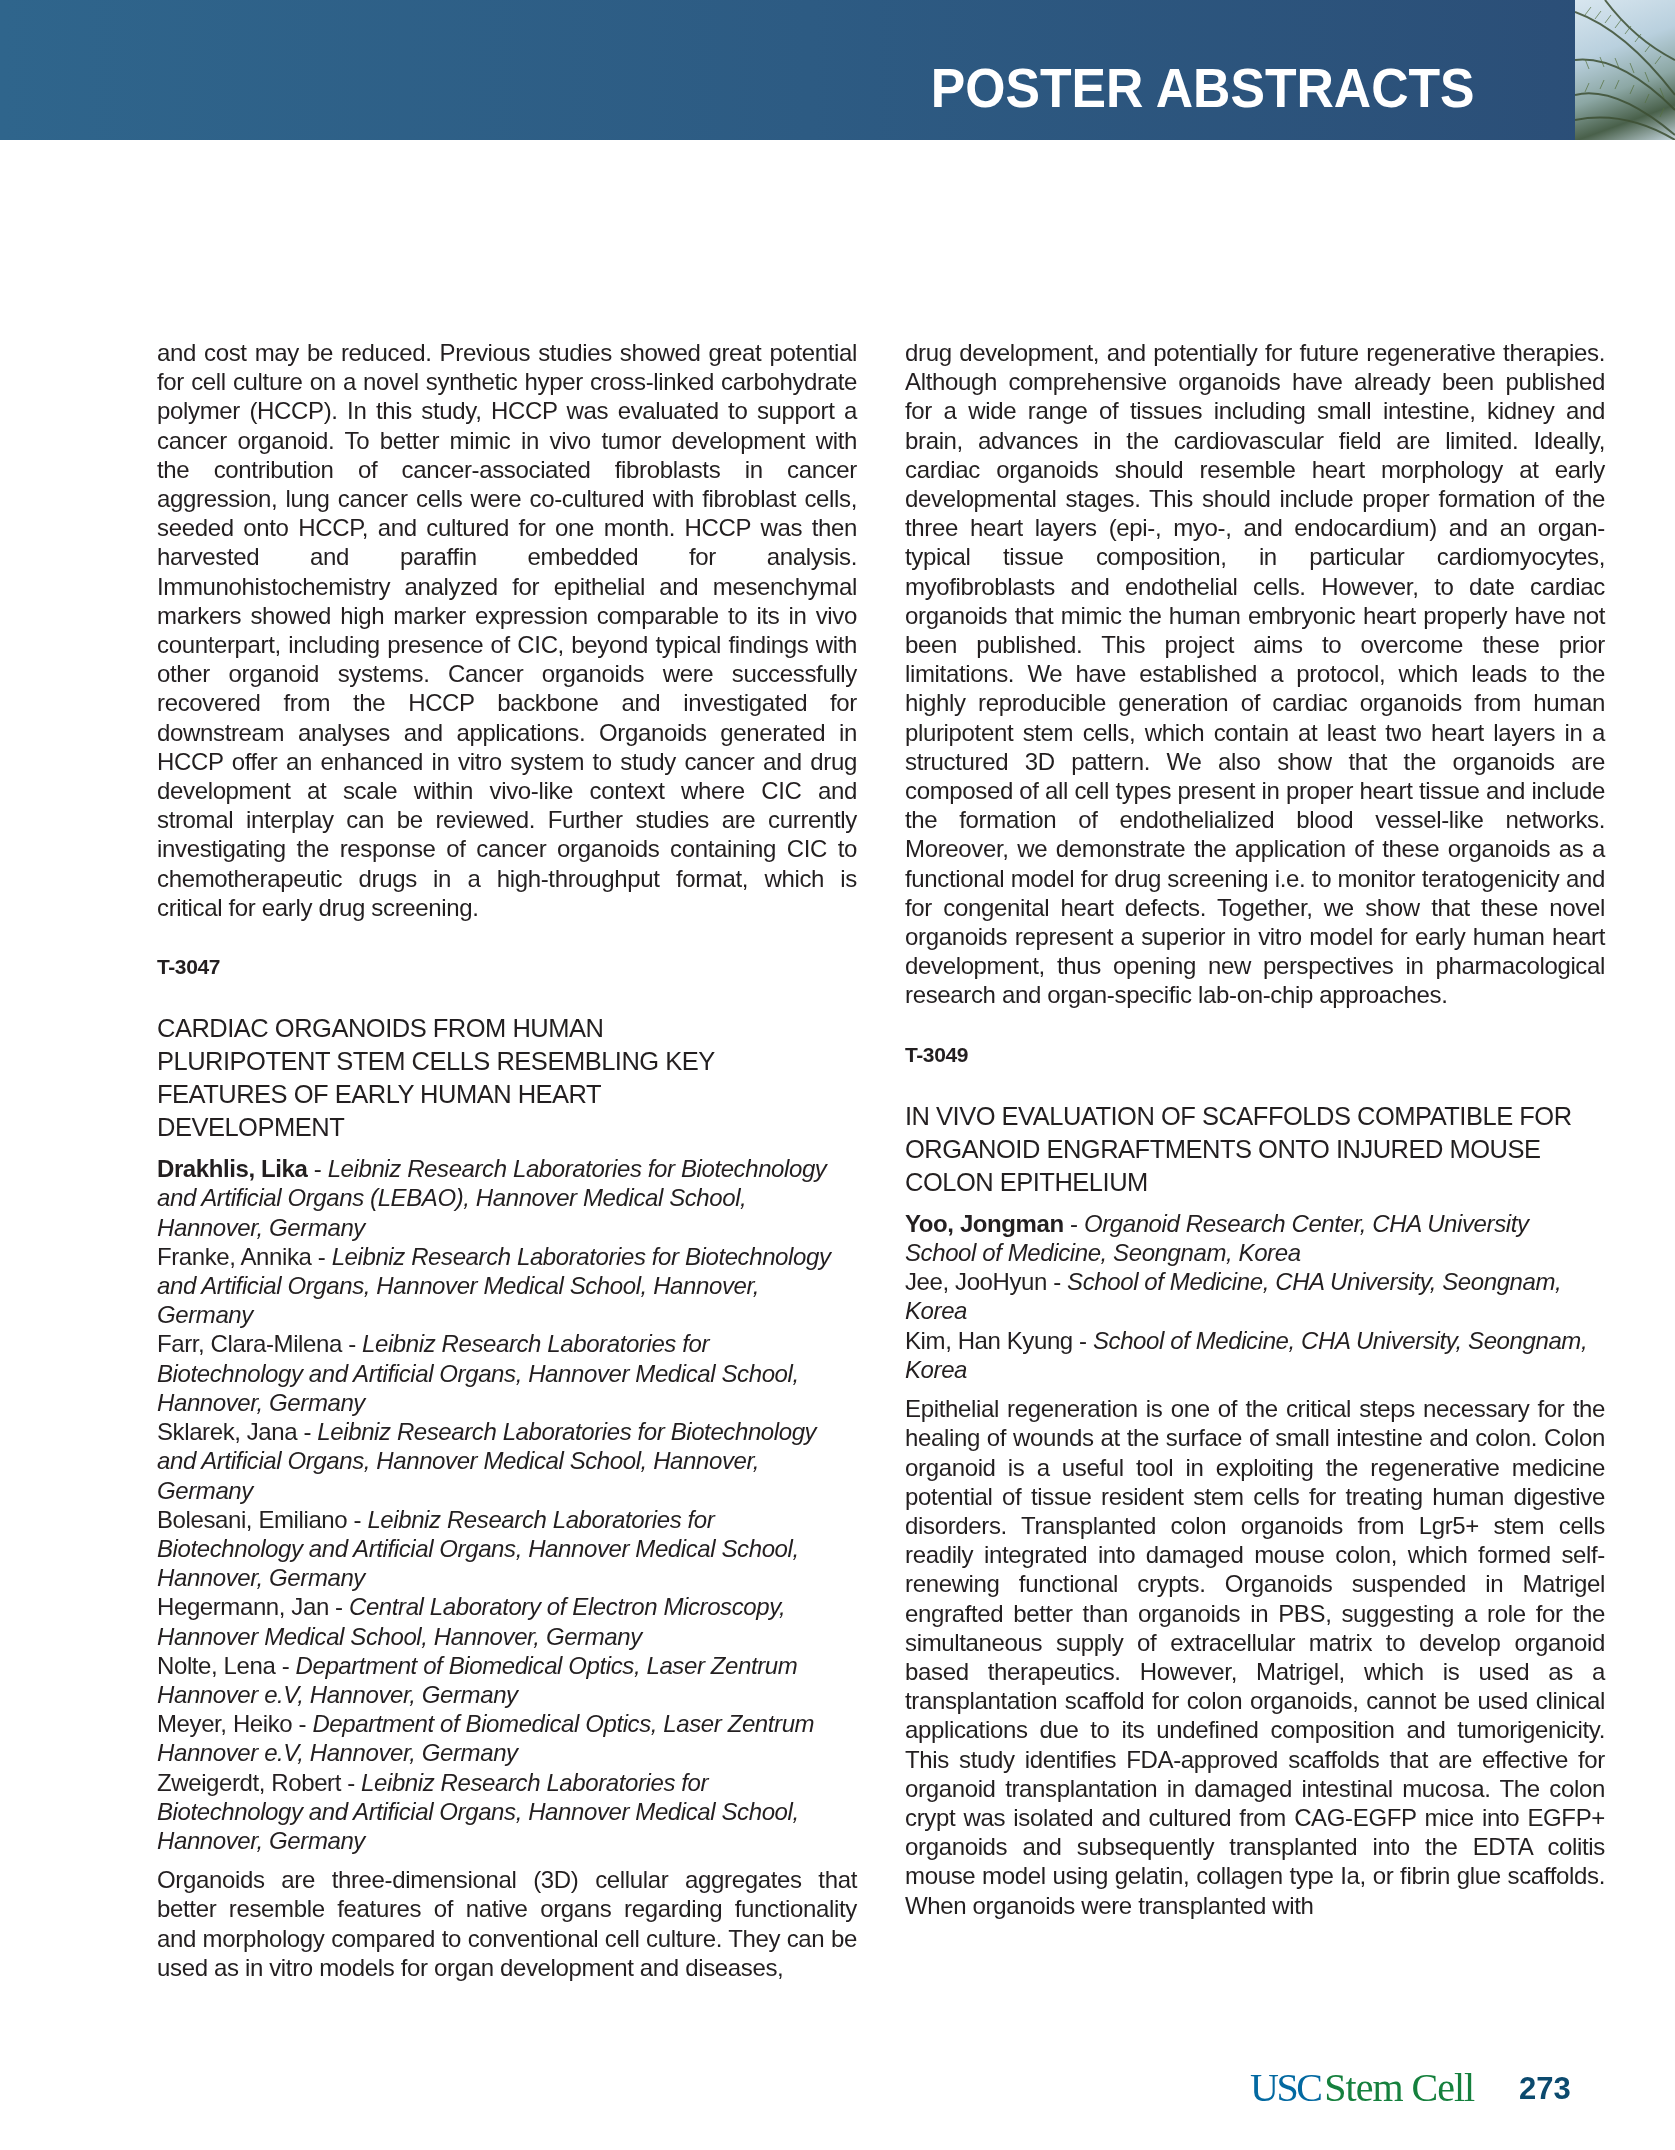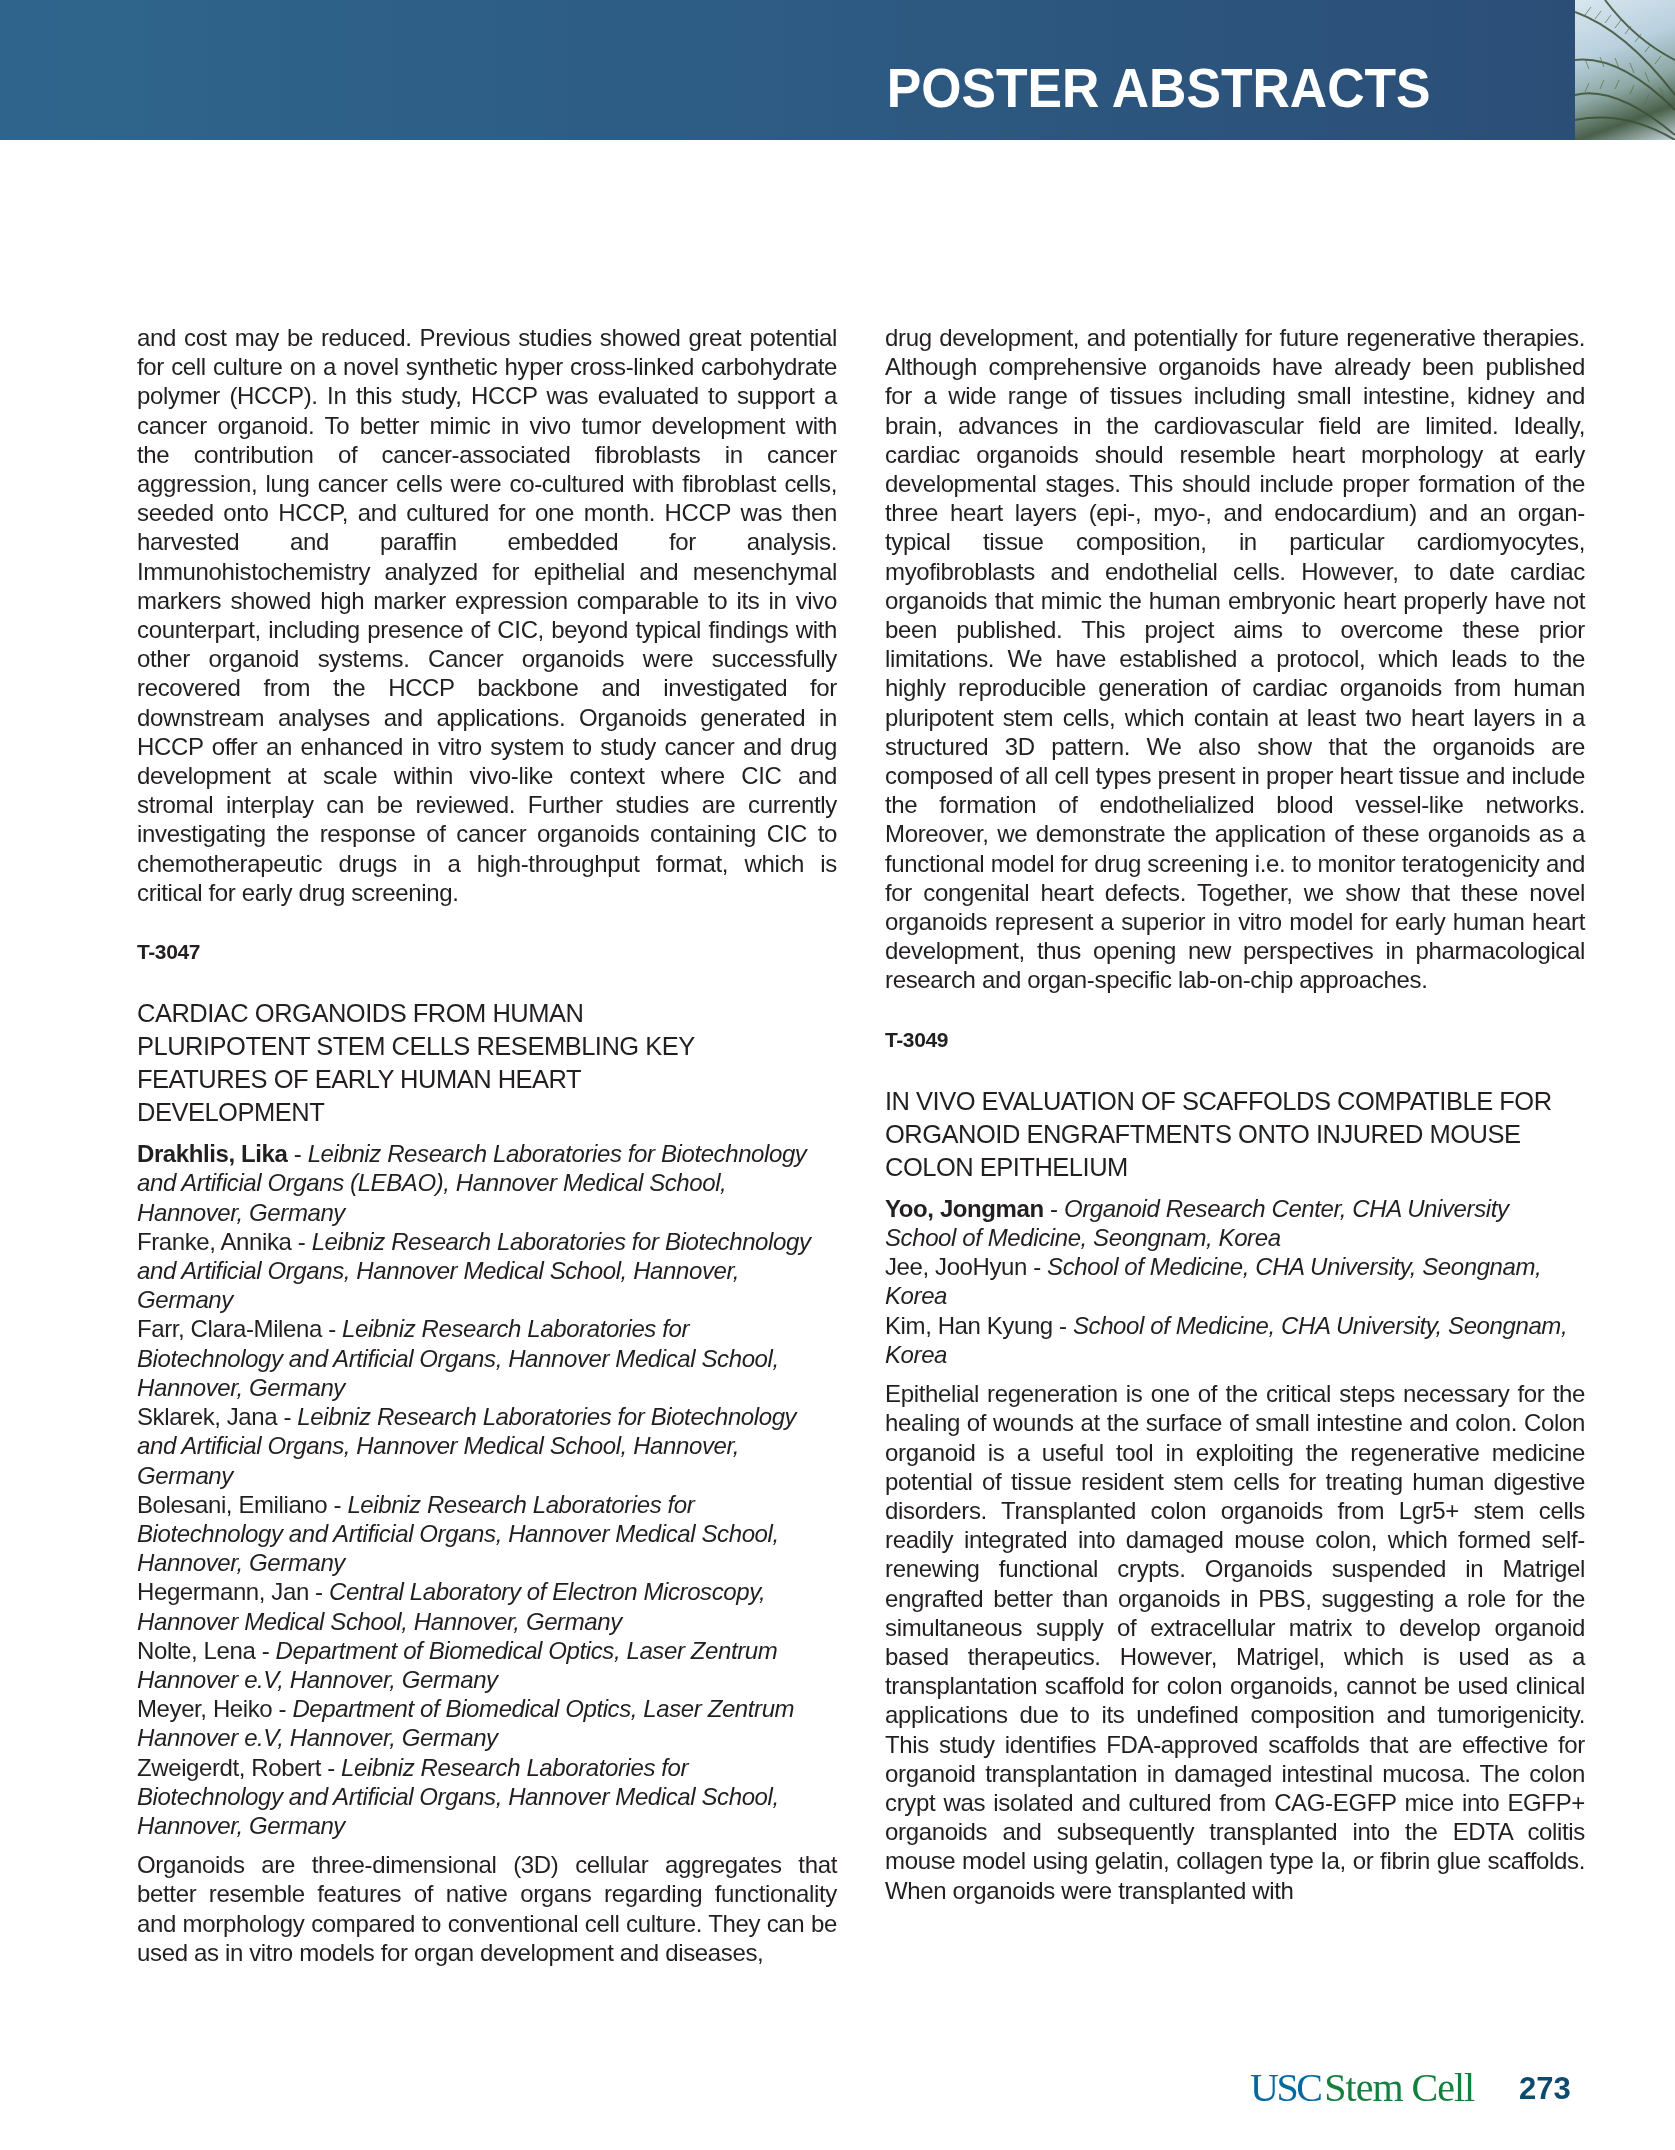--- a/index.html
+++ b/index.html
@@ -4,35 +4,36 @@
 <style>
   html, body { margin: 0; padding: 0; }
   body {
     width: 1675px; height: 2150px; position: relative; overflow: hidden;
     background: #ffffff; color: #231f20;
     font-family: "Liberation Sans", sans-serif;
   }
   .banner {
     position: absolute; left: 0; top: 0; width: 1575px; height: 140px;
     background: linear-gradient(90deg, #2f658c 0%, #2d5b83 50%, #2b4e77 100%);
+    padding-left: 44px;
   }
   .banner-title {
     position: absolute; right: 144px; top: 58px;
     color: #ffffff; font-weight: bold; font-size: 55px; line-height: 60px;
     letter-spacing: 0px; transform: scaleX(0.94); transform-origin: right center;
   }
   .palm {
     position: absolute; left: 1575px; top: 0; width: 100px; height: 140px;
     background: linear-gradient(160deg, #d8e6ef 0%, #b9d0de 35%, #8ca7a4 60%, #49604a 80%, #c5d6df 100%);
     overflow: hidden;
   }
   .palm svg { position: absolute; left: 0; top: 0; }
   .col {
-    position: absolute; top: 323px; width: 700px;
-    font-size: 24px; line-height: 29.2px;
+    position: absolute; top: 338px; width: 700px;
+    font-size: 24px; line-height: 29.2px; margin-left: 20px;
   }
   .col.left { left: 137px; }
   .col.right { left: 885px; }
   .para { text-align: justify; margin: 0; letter-spacing: -0.35px; }
   .abs-id { font-weight: bold; font-size: 21px; margin: 30px 0 31px 0; letter-spacing: -0.4px; }
   .abs-title { font-weight: normal; font-size: 25.5px; line-height: 33px; margin: 0 0 10px 0; letter-spacing: -0.5px; text-transform: uppercase; }
   .authors { margin: 0 0 10px 0; letter-spacing: -0.4px; }
   .author { display: block; }
   .author .name.presenter { font-weight: bold; }
   .author .aff { font-style: italic; }

